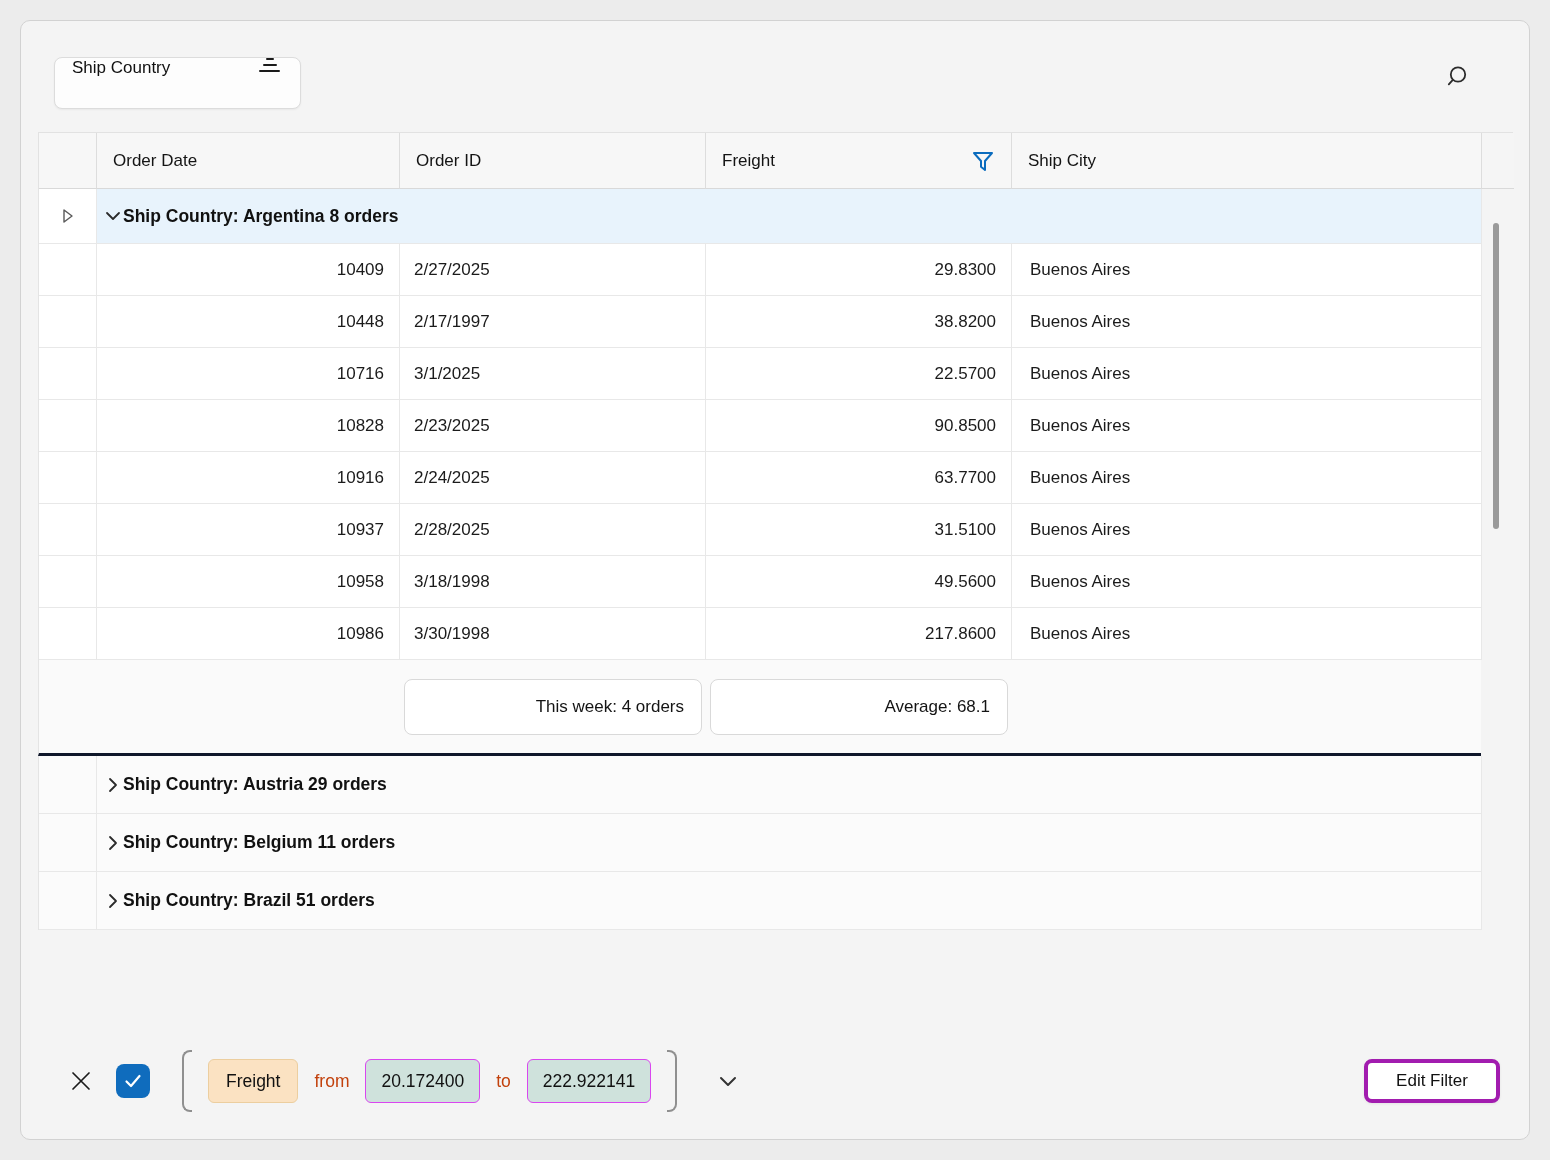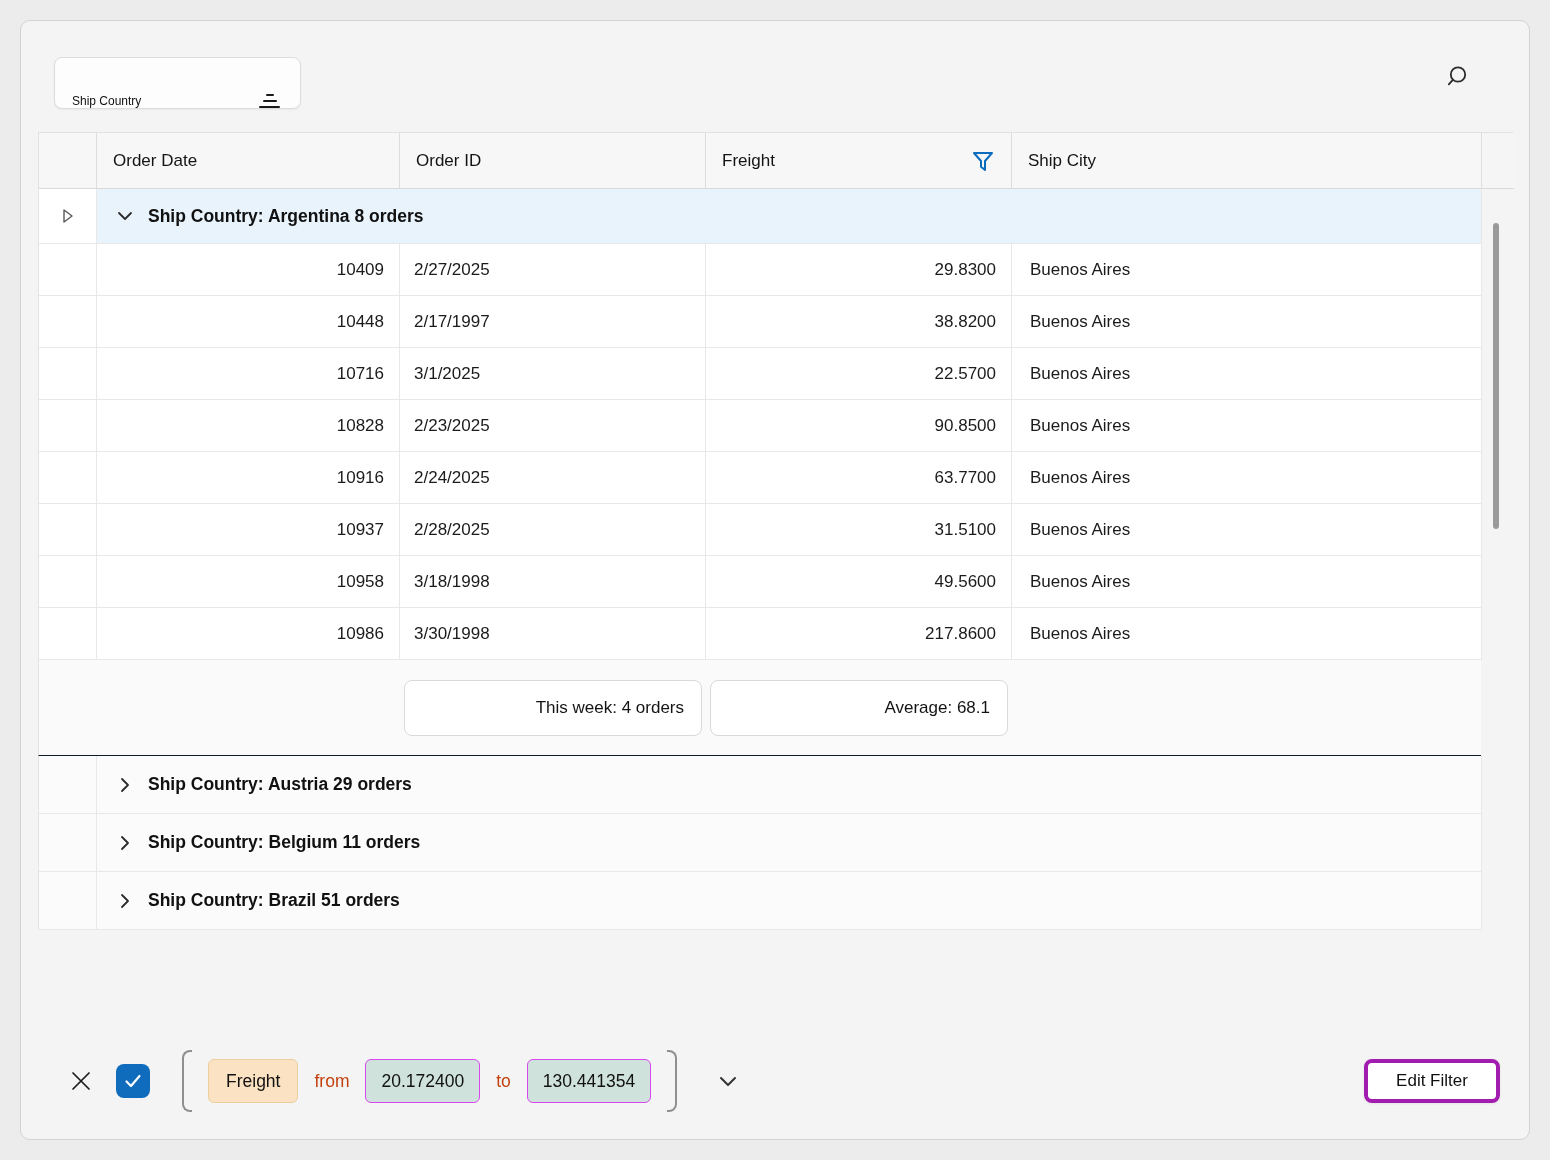--- a/index.html
+++ b/index.html
@@ -12,22 +12,22 @@
     overflow:hidden;
   }
   .card {
     position:absolute; left:20px; top:20px; width:1510px; height:1120px;
     background:#f4f4f4; border:1px solid #d2d2d2; border-radius:10px;
   }
   
   .group-chip {
     position:absolute; left:33px; top:36px; width:247px; height:52px;
     background:#fdfdfd; border:1px solid #dcdcdc; border-radius:8px;
-    display:flex; align-items:flex-end; justify-content:space-between;
-    padding:0 20px 0 17px; font-size:12px; color:#111;
+    display:flex; align-items:flex-start; justify-content:space-between;
+    padding:0 20px 0 17px; font-size:17px; color:#111;
     box-shadow:0 1px 2px rgba(0,0,0,0.05); cursor:pointer;
   }
   .sort-lines { display:flex; flex-direction:column; align-items:center; gap:4px; }
   .sort-lines i { display:block; height:2px; background:#1a1a1a; border-radius:1px; }
   .sort-lines i:nth-child(1){ width:8px; }
   .sort-lines i:nth-child(2){ width:14px; }
   .sort-lines i:nth-child(3){ width:21px; }
   .search-btn {
     position:absolute; right:52px; top:38px; width:36px; height:36px;
     display:flex; align-items:center; justify-content:center; cursor:pointer;
@@ -53,31 +53,31 @@
     background:#fff; border-right:1px solid #e8e8e8; border-bottom:1px solid #e8e8e8;
     display:flex; align-items:center; font-size:17px;
   }
   .data-row { height:52px; }
   .cell.num  { justify-content:flex-end; padding-right:15px; }
   .cell.date { padding-left:14px; }
   .cell.city { padding-left:18px; }
   .cell.gutter { justify-content:center; }
   .group-row { height:55px; }
   .group-cell {
-    grid-column:2 / -1; display:flex; align-items:center; gap:13px;
-    padding-left:18px; font-weight:bold; font-size:17.5px; color:#111;
+    grid-column:2 / -1; display:flex; align-items:center; 
+    padding-left:6px; font-weight:bold; font-size:17.5px; color:#111;
     cursor:pointer;
   }
   .group-cell.open { background:#e8f3fc; }
   .group-cell.closed { background:#fbfbfb; }
   .collapsed-row { height:58px; }
   .collapsed-row .cell.gutter { background:#fbfbfb; }
   .summary-row {
     width:1443px; height:96px; border-left:1px solid #e4e4e4;
-    border-bottom:1px solid #0f172a; background:#fafafa;
+    border-bottom:3px solid #0f172a; background:#fafafa;
     display:grid; grid-template-columns:58px 303px 306px 306px 470px;
   }
   .sumcell { display:flex; align-items:center; padding:0 4px; }
   .sumbox {
     flex:1; height:56px; background:#fff; border:1px solid #d9d9d9; border-radius:8px;
     display:flex; align-items:center; justify-content:flex-end;
     padding-right:17px; font-size:17px; color:#141414;
   }
   .scroll-thumb {
     position:absolute; left:1472px; top:202px; width:6px; height:306px;
@@ -279,21 +279,21 @@
       <svg width="22" height="22" viewBox="0 0 22 22" fill="none">
         <path d="M4.5 11.5 L9 16 L17.5 6" stroke="#ffffff" stroke-width="2.2" fill="none" stroke-linecap="round" stroke-linejoin="round"></path>
       </svg>
     </div>
     <div class="crit-group">
       <div class="bracket l"></div>
       <div class="chip field">Freight</div>
       <span class="conj">from</span>
       <div class="chip value">20.172400</div>
       <span class="conj">to</span>
-      <div class="chip value">130.441354</div>
+      <div class="chip value">222.922141</div>
       <div class="bracket r"></div>
     </div>
     <div class="chev-btn">
       <svg width="24" height="24" viewBox="0 0 24 24" fill="none">
         <path d="M5 9 L12 16 L19 9" stroke="#333" stroke-width="2" fill="none" stroke-linecap="round" stroke-linejoin="round"></path>
       </svg>
     </div>
     <div class="edit-filter">Edit Filter</div>
   </div>
 

